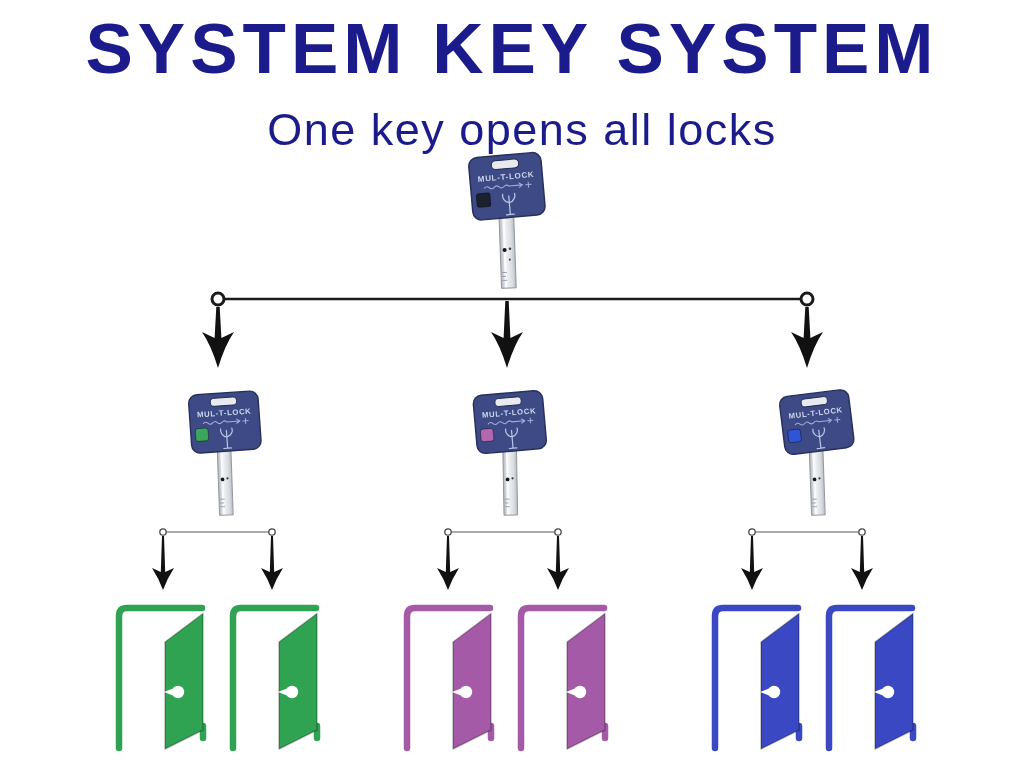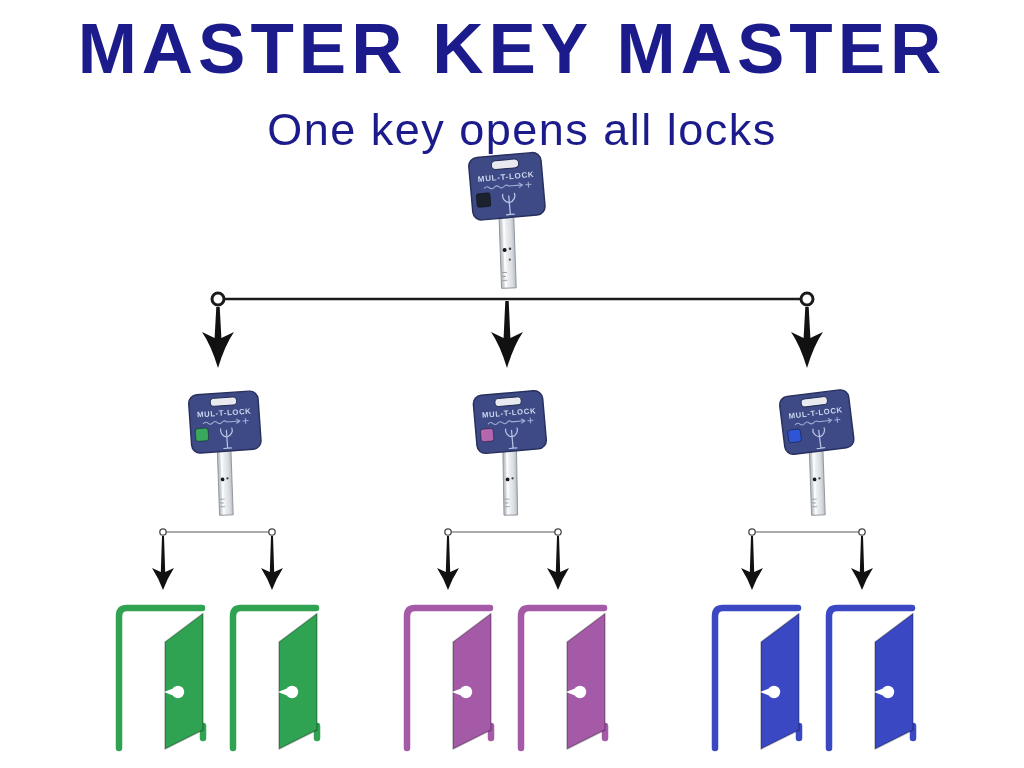--- a/index.html
+++ b/index.html
@@ -18,21 +18,21 @@
   .door-leaf{stroke:rgba(0,0,0,0.28);stroke-width:1.5;stroke-linejoin:round;}
   .door-frame{fill:none;stroke-width:6.5;stroke-linecap:round;stroke-linejoin:round;}
   .door-stub{stroke-width:6.5;stroke-linecap:round;}
   .node{fill:#ffffff;}
 </style>
 </head>
 <body>
 
 <div id="canvas">
 
-  <h1 id="title" class="abs" style="color: rgb(27, 27, 140);">MASTER KEY MASTER</h1>
+  <h1 id="title" class="abs" style="color: rgb(27, 27, 140);">SYSTEM KEY SYSTEM</h1>
   <h2 id="subtitle" class="abs" style="color: rgb(27, 27, 140);">One key opens all locks</h2>
 
   <svg class="abs" style="left:458px;top:150px" width="98" height="143" viewBox="0 0 100 146">
     <defs>
       <linearGradient id="bgm" x1="0" y1="0" x2="1" y2="0">
         <stop offset="0" stop-color="#b3b7bd"></stop>
           <stop offset="0.35" stop-color="#f2f4f6"></stop>
         <stop offset="0.75" stop-color="#dadde1"></stop>
           <stop offset="1" stop-color="#b9bdc3"></stop>
       </linearGradient>

